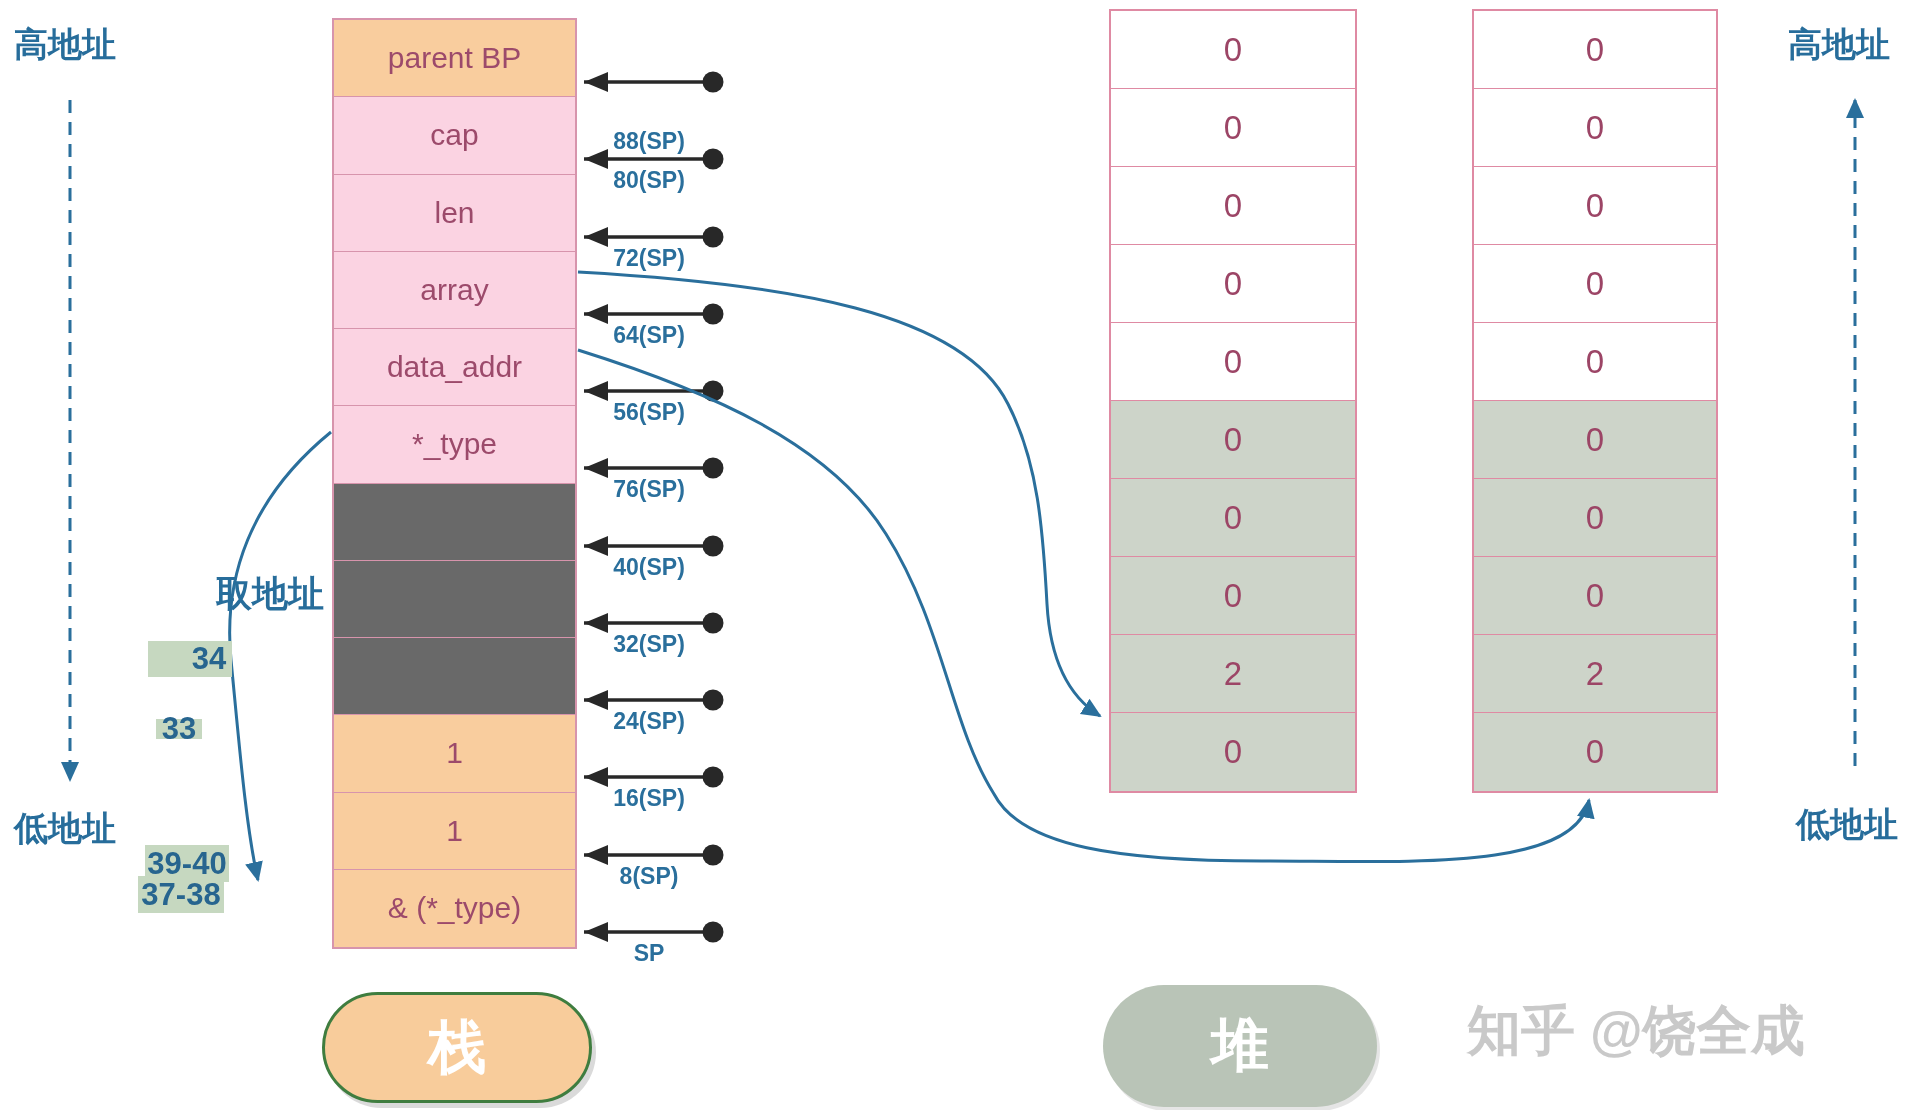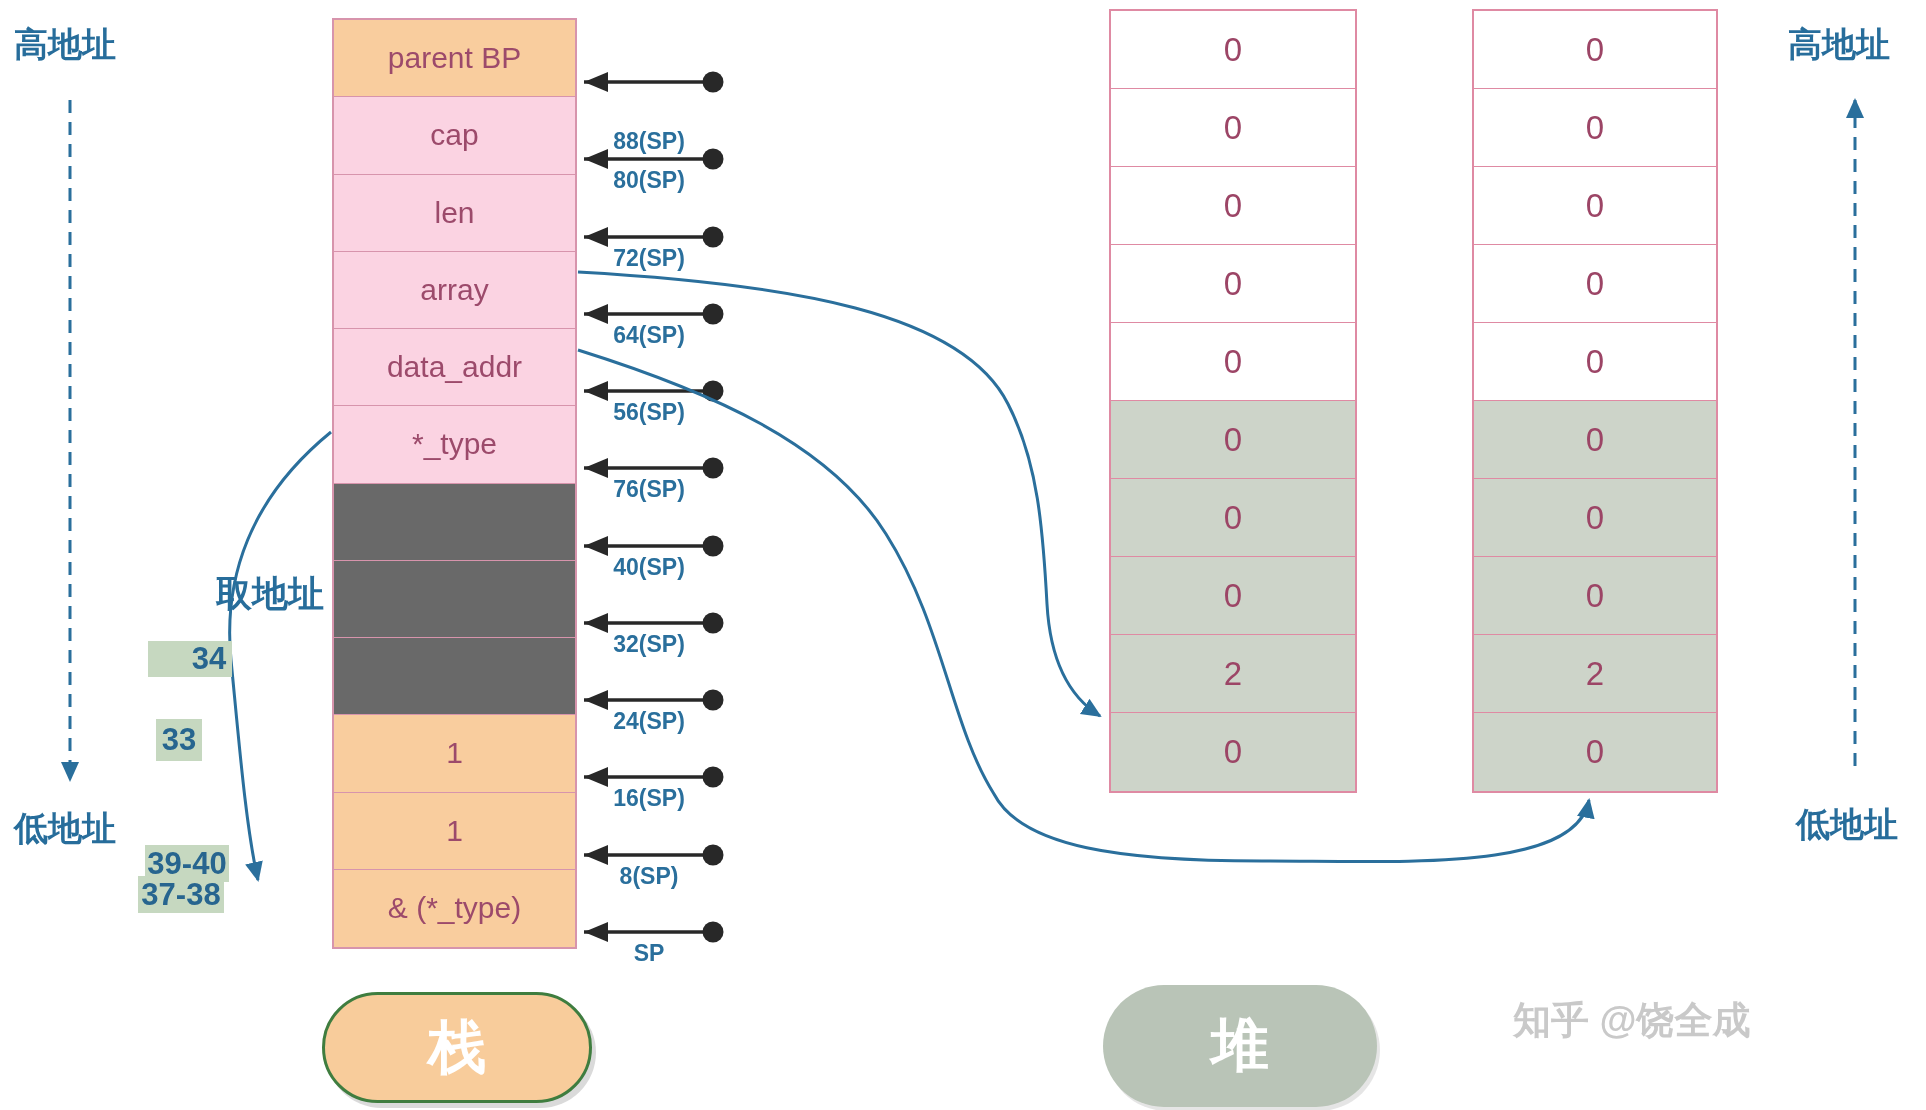--- a/index.html
+++ b/index.html
@@ -39,21 +39,21 @@
             display:flex;align-items:center;justify-content:center;}
 
   
   .pill{position:absolute;border-radius:62px;display:flex;align-items:center;justify-content:center;
         color:#ffffff;font-size:58px;font-weight:bold;}
   .pill-stack{left:322px;top:992px;width:270px;height:111px;background:#f8cc9b;
               border:3px solid #3f7d3f;box-sizing:border-box;box-shadow:4px 5px 0 rgba(150,150,150,.35);}
   .pill-heap{left:1103px;top:985px;width:274px;height:122px;background:#b9c4b7;
              box-shadow:3px 4px 0 rgba(170,170,170,.30);}
 
-  .watermark{position:absolute;left:1513px;top:995px;font-size:38px;font-weight:bold;
+  .watermark{position:absolute;left:1467px;top:995px;font-size:54px;font-weight:bold;
              color:#c9c9c9;white-space:nowrap;}
 </style>
 </head>
 <body>
 
 <div class="canvas">
 
   <svg class="layer" viewBox="0 0 1926 1110">
     <defs>
       <marker id="blackArrow" markerUnits="userSpaceOnUse" markerWidth="26" markerHeight="22" refX="24" refY="10" orient="auto">
@@ -125,21 +125,21 @@
 
     <path d="M 578 350 C 712 392 830 444 886 534 C 944 626 950 724 994 794 C 1022 848 1124 861 1262 861 C 1404 861 1576 872 1589 800" fill="none" stroke="#2a6f9c" stroke-width="3" marker-end="url(#tealArrow)"></path>
   </svg>
 
   <div class="addr-label" style="left:14px;top:22px;">高地址</div>
   <div class="addr-label" style="left:14px;top:806px;">低地址</div>
 
   <div class="take-addr">取地址</div>
 
   <div class="ln-badge" style="left:148px;top:641px;width:46px;height:36px;padding-left:38px;">34</div>
-  <div class="ln-badge" style="left:156px;top:719px;width:46px;height:42px;">33</div>
+  <div class="ln-badge" style="left:156px;top:719px;width:46px;height:20px;">33</div>
   <div class="ln-badge" style="left:138px;top:845px;width:84px;height:37px;margin-left:7px;">39-40</div>
   <div class="ln-badge" style="left:138px;top:876px;width:86px;height:37px;">37-38</div>
 
   <div class="stack-box">
     <div class="cell c-orange">parent BP</div>
     <div class="cell c-pink">cap</div>
     <div class="cell c-pink">len</div>
     <div class="cell c-pink">array</div>
     <div class="cell c-pink">data_addr</div>
     <div class="cell c-pink">*_type</div>

